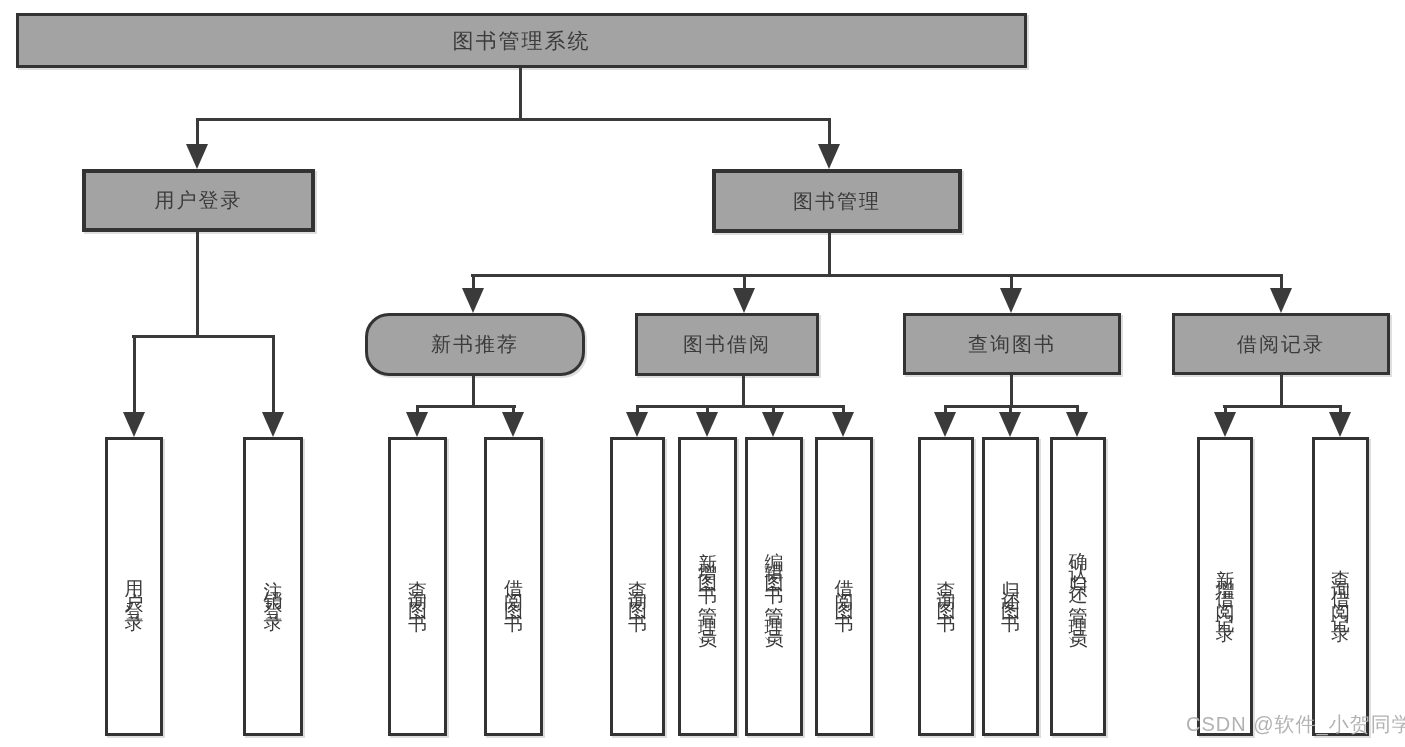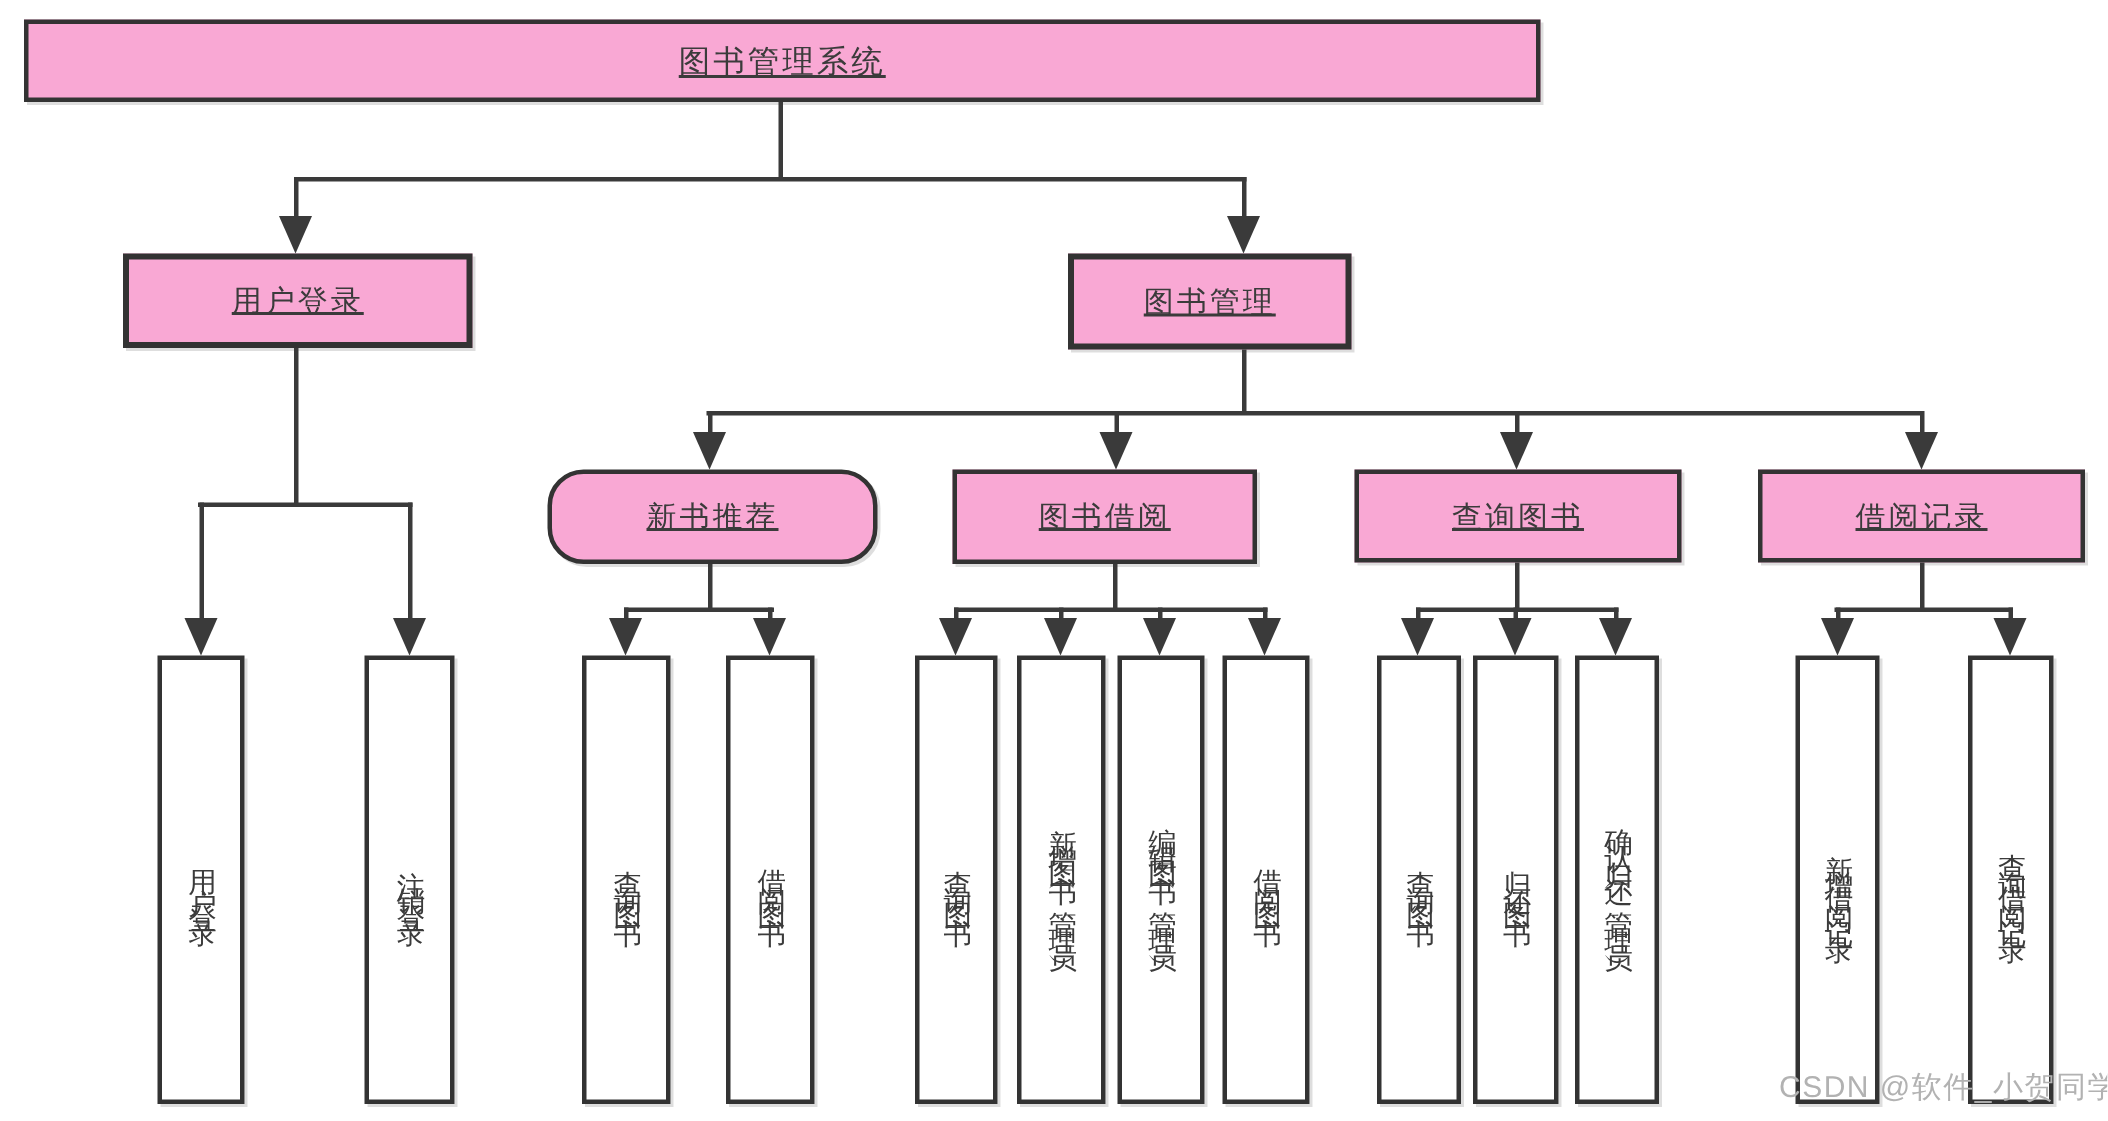--- a/index.html
+++ b/index.html
@@ -2,26 +2,25 @@
 <html style="--line: #3a3a3a; --border: #333333; --text: #3b3b3b; --wm: #b2b2b2; --bg: #ffffff;"><head>
 <meta charset="utf-8">
 <style>
   html,body { margin:0; padding:0; background:#fff; }
   .stage {
     position:relative; width:1405px; height:747px; background:var(--bg,#ffffff);
     font-family:"Liberation Sans","DejaVu Sans",sans-serif; overflow:hidden;
     color:var(--text,#3b3b3b);
   }
   .hnode {
-    position:absolute; box-sizing:border-box; background:#f9a8d4;
+    position:absolute; box-sizing:border-box; background:#a3a3a3;
     border:4px solid var(--border,#333333);
     display:flex; align-items:center; justify-content:center;
     font-size:20px; letter-spacing:2px; color:var(--text,#3b3b3b);
     box-shadow:2px 2px 0 rgba(0,0,0,0.13);
-    text-decoration:underline;
   }
   .hnode.root { border-width:3px; font-size:21px; }
   .hnode.l3 { border-width:3px; }
   .vnode {
     position:absolute; box-sizing:border-box; background:#fff;
     border:3px solid var(--border,#333333);
     display:flex; align-items:center; justify-content:center;
     box-shadow:2px 2px 0 rgba(0,0,0,0.13);
   }
   .vnode span {
@@ -42,25 +41,25 @@
 </style>
 </head>
 <body>
 
 <div class="stage">
 
   <div class="hnode root" style="left:16px;top:13px;width:1011px;height:55px;">图书管理系统</div>
 
   <div class="hnode" style="left:82px;top:169px;width:233px;height:63px;">用户登录</div>
 
-  <div class="hnode" style="left:712px;top:169px;width:189px;height:64px;">图书管理</div>
+  <div class="hnode" style="left:712px;top:169px;width:250px;height:64px;">图书管理</div>
 
   <div class="hnode l3" style="left:365px;top:313px;width:220px;height:63px;border-radius:24px;">新书推荐</div>
 
-  <div class="hnode l3" style="left:635px;top:313px;width:203px;height:63px;">图书借阅</div>
+  <div class="hnode l3" style="left:635px;top:313px;width:184px;height:63px;">图书借阅</div>
 
   <div class="hnode l3" style="left:903px;top:313px;width:218px;height:62px;">查询图书</div>
 
   <div class="hnode l3" style="left:1172px;top:313px;width:218px;height:62px;">借阅记录</div>
 
   <div class="vnode" style="left:105px;top:437px;width:58px;height:299px;">
     <span>用户登录</span>
   </div>
   <div class="vnode" style="left:243px;top:437px;width:60px;height:299px;">
     <span>注销登录</span>

